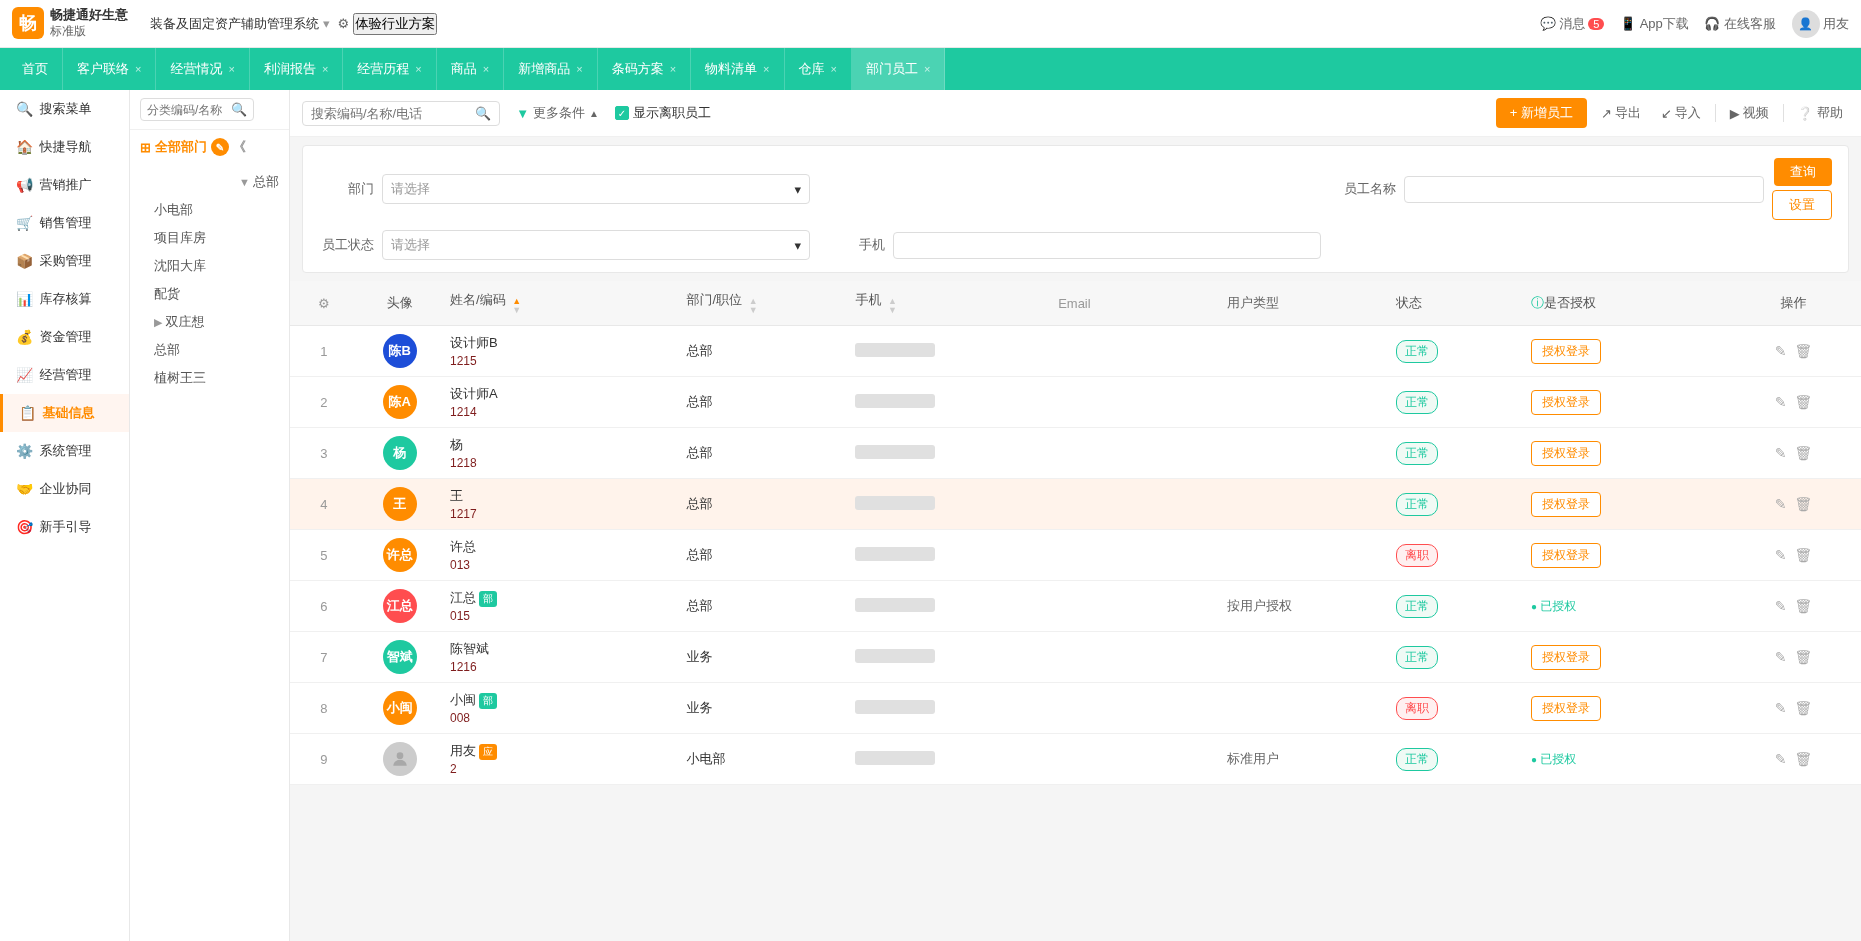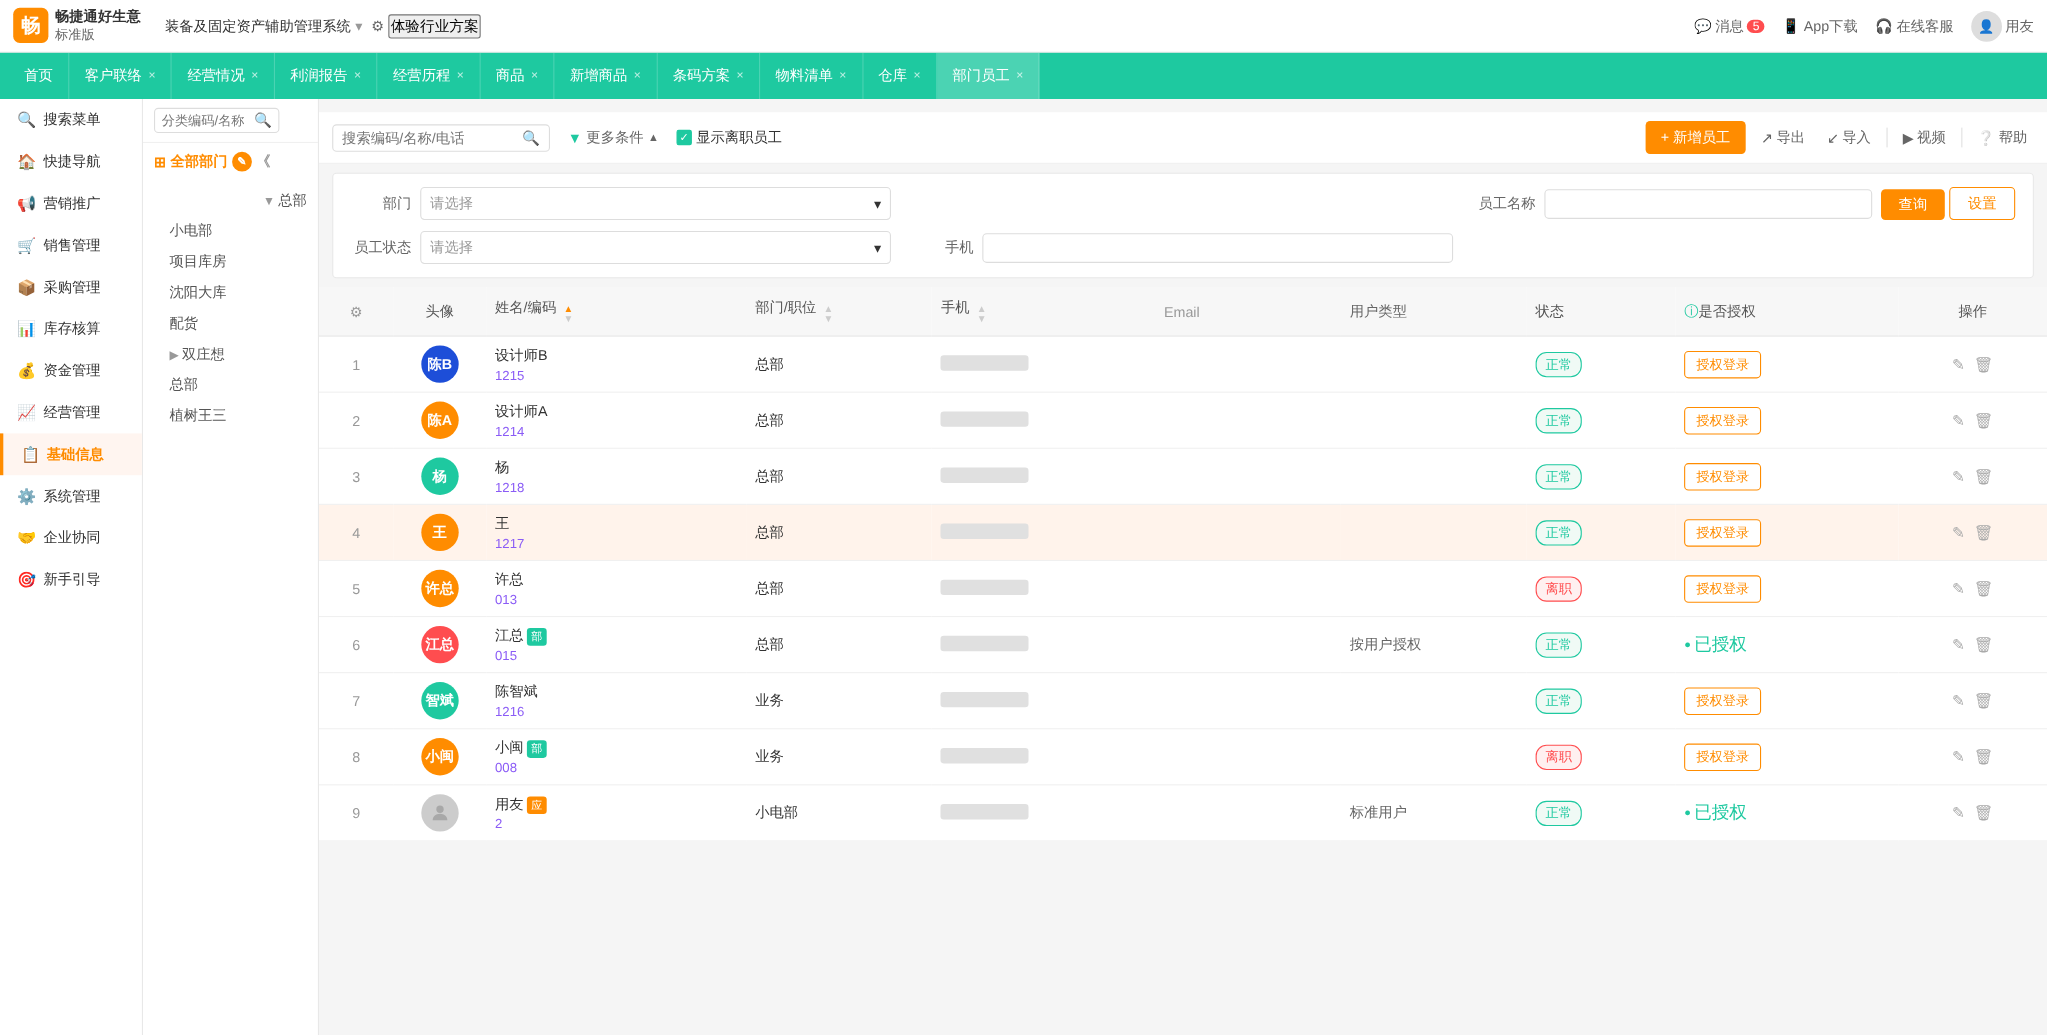--- a/index.html
+++ b/index.html
@@ -44,69 +44,69 @@
     .dept-tree { padding: 4px 0; }
     .dept-node { padding: 5px 10px 5px 16px; font-size: 13px; color: #555; cursor: pointer; }
     .dept-node.indent1 { padding-left: 24px; }
     .dept-node.parent { font-weight: 500; text-align: right; }
     .dept-arrow { color: #999; font-size: 11px; margin-right: 3px; }
 
     
     .content-area { flex: 1; overflow: auto; background: #f5f5f5; }
 
     
-    .toolbar { display: flex; align-items: center; padding: 8px 12px; background: #fff; border-bottom: 1px solid #f0f0f0; gap: 8px; margin-top: 12px; }
+    .toolbar { display: flex; align-items: center; padding: 8px 12px; background: #fff; border-bottom: 1px solid #f0f0f0; gap: 8px; }
     .search-input { display: flex; align-items: center; border: 1px solid #ddd; border-radius: 4px; padding: 4px 8px; gap: 4px; }
     .search-input input { border: none; outline: none; font-size: 13px; width: 180px; }
     .filter-btn { display: flex; align-items: center; gap: 4px; color: #666; cursor: pointer; font-size: 13px; padding: 4px 8px; }
     .filter-btn .caret { font-size: 10px; }
     .show-resign { display: flex; align-items: center; gap: 4px; color: #333; font-size: 13px; cursor: pointer; }
     .check-box { width: 14px; height: 14px; border: 1px solid #1ec9a0; border-radius: 2px; background: #1ec9a0; display: flex; align-items: center; justify-content: center; color: #fff; font-size: 10px; }
     .btn-add { background: #ff8c00; color: #fff; border: none; padding: 6px 14px; border-radius: 4px; cursor: pointer; font-size: 13px; display: flex; align-items: center; gap: 4px; margin-left: auto; }
     .btn-export, .btn-import { display: flex; align-items: center; gap: 3px; color: #666; font-size: 13px; cursor: pointer; padding: 4px 6px; }
     .btn-view, .btn-print { display: flex; align-items: center; gap: 3px; color: #666; font-size: 13px; cursor: pointer; padding: 4px 6px; }
     .divider-v { width: 1px; height: 18px; background: #e0e0e0; }
 
     
     .filter-panel { background: #fff; border: 1px solid #e8e8e8; border-radius: 4px; margin: 8px 12px; padding: 12px 16px; display: grid; grid-template-columns: 1fr 1fr 1fr; gap: 10px 20px; }
     .filter-row { display: flex; align-items: center; gap: 8px; }
     .filter-label { color: #666; font-size: 13px; white-space: nowrap; min-width: 55px; text-align: right; }
     .filter-select { flex: 1; border: 1px solid #ddd; border-radius: 4px; padding: 5px 8px; font-size: 13px; display: flex; align-items: center; justify-content: space-between; cursor: pointer; background: #fff; }
     .filter-input-field { flex: 1; border: 1px solid #ddd; border-radius: 4px; padding: 5px 8px; font-size: 13px; outline: none; }
-    .filter-actions { display: flex; flex-direction: row; gap: 4px; justify-content: center; align-items: flex-end; }
+    .filter-actions { display: flex; flex-direction: column; gap: 4px; justify-content: center; align-items: flex-end; }
     .btn-search { background: #ff8c00; color: #fff; border: none; padding: 5px 16px; border-radius: 4px; cursor: pointer; font-size: 13px; }
     .btn-set { background: #fff; color: #ff8c00; border: 1px solid #ff8c00; padding: 5px 16px; border-radius: 4px; cursor: pointer; font-size: 13px; }
 
     
     .table-wrap { overflow: auto; }
     table { width: 100%; border-collapse: collapse; background: #fff; }
     table th { background: #f7f7f7; padding: 10px 8px; text-align: left; font-size: 13px; color: #555; border-bottom: 1px solid #e8e8e8; white-space: nowrap; font-weight: 500; }
     table td { padding: 8px 8px; border-bottom: 1px solid #f0f0f0; font-size: 13px; color: #333; vertical-align: middle; }
     table tr.highlighted { background: #fff3eb; }
     .col-num { width: 40px; text-align: center; color: #999; }
     .col-avatar { width: 50px; text-align: center; }
     .avatar-circle { width: 34px; height: 34px; border-radius: 50%; display: flex; align-items: center; justify-content: center; color: #fff; font-size: 13px; font-weight: bold; margin: 0 auto; }
     .avatar-gray { width: 34px; height: 34px; border-radius: 50%; background: #ccc; display: flex; align-items: center; justify-content: center; margin: 0 auto; }
     .avatar-gray svg { opacity: 0.7; }
     .col-name { width: 140px; }
     .name-code { display: flex; flex-direction: column; gap: 2px; }
     .name-text { font-size: 13px; color: #333; font-weight: 500; }
-    .code-text { font-size: 12px; color: #8b5cf6; }
+    .code-text { font-size: 12px; color: #7f1d1d; }
     .col-dept { width: 100px; }
     .col-phone { width: 120px; }
     .phone-blur { display: inline-block; background: #e0e0e0; border-radius: 3px; height: 14px; width: 80px; }
     .col-email { width: 100px; color: #999; }
     .col-usertype { width: 100px; color: #666; }
     .col-status { width: 80px; }
     .status-badge { display: inline-block; padding: 2px 8px; border-radius: 10px; font-size: 12px; }
     .status-normal { background: #f0faf5; color: #1ec9a0; border: 1px solid #1ec9a0; }
     .status-resigned { background: #fff0f0; color: #ff4d4f; border: 1px solid #ff4d4f; }
     .col-auth { width: 120px; }
     .auth-btn { background: #fff; color: #ff8c00; border: 1px solid #ff8c00; padding: 3px 10px; border-radius: 4px; cursor: pointer; font-size: 12px; }
-    .auth-granted { color: #1ec9a0; font-size: 16px; display: flex; align-items: center; gap: 3px; }
+    .auth-granted { color: #1ec9a0; font-size: 12px; display: flex; align-items: center; gap: 3px; }
     .auth-granted::before { content: '●'; color: #1ec9a0; font-size: 10px; }
     .col-ops { width: 80px; text-align: center; }
     .op-edit { color: #aaa; cursor: pointer; font-size: 14px; }
     .op-del { color: #aaa; cursor: pointer; font-size: 14px; margin-left: 8px; }
     .tag-dept { display: inline-flex; align-items: center; background: #1ec9a0; color: #fff; font-size: 10px; padding: 1px 4px; border-radius: 3px; margin-left: 3px; }
     .tag-apply { display: inline-flex; align-items: center; background: #ff8c00; color: #fff; font-size: 10px; padding: 1px 4px; border-radius: 3px; margin-left: 3px; }
 
     
     .pagination { display: flex; align-items: center; justify-content: space-between; padding: 10px 16px; background: #fff; border-top: 1px solid #f0f0f0; font-size: 13px; color: #666; }
     .page-size { display: flex; align-items: center; gap: 6px; }

